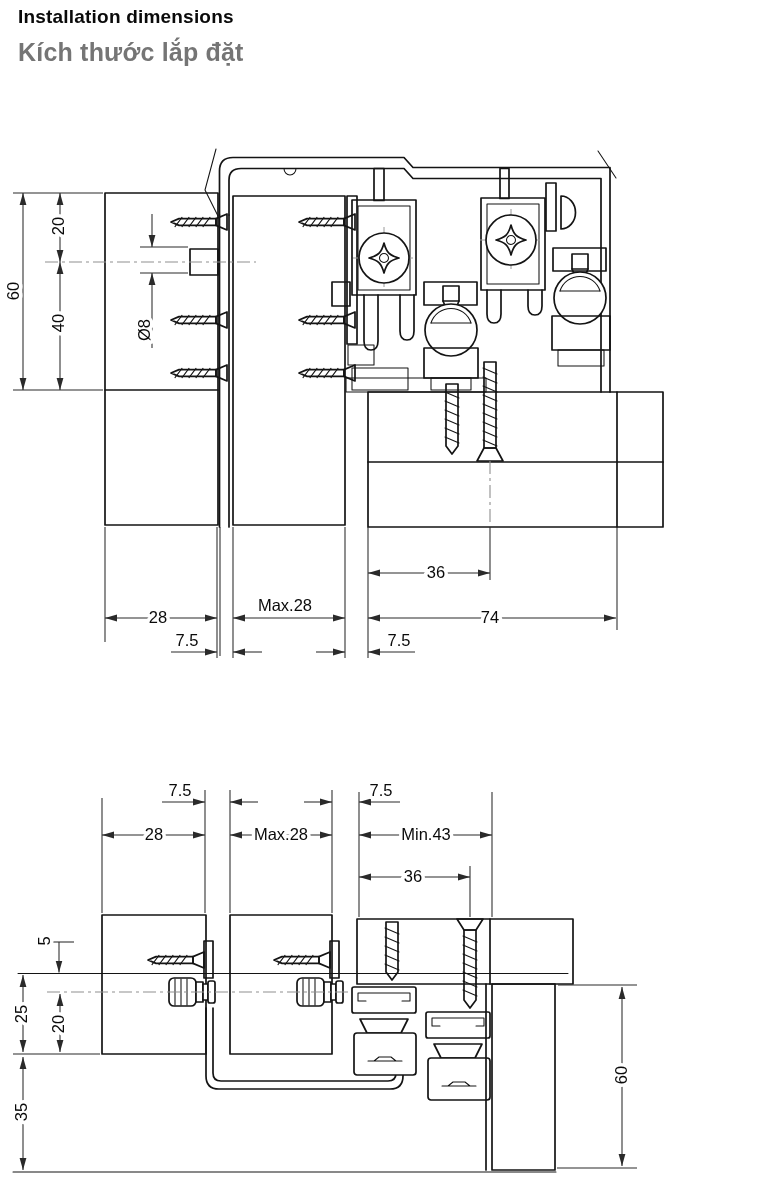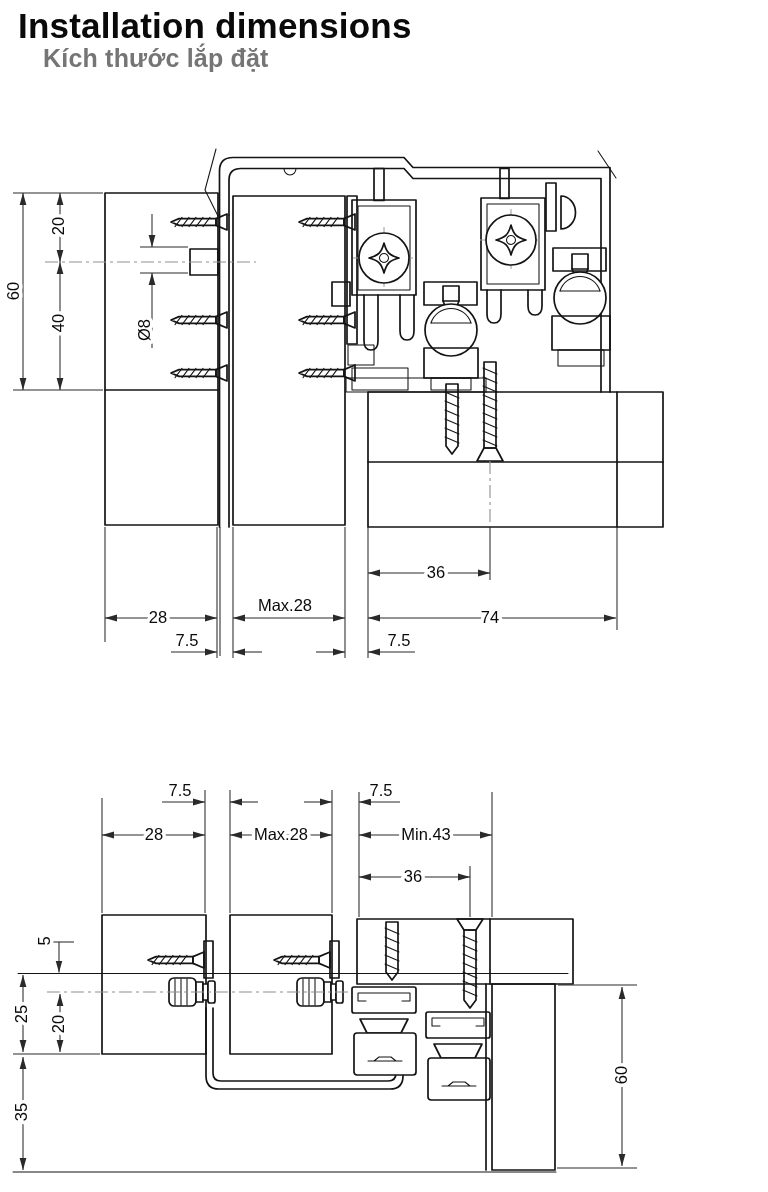--- a/index.html
+++ b/index.html
@@ -1,26 +1,26 @@
 <!DOCTYPE html>
 <html><head>
 <meta charset="utf-8">
 <style>
   html,body { margin:0; padding:0; background:#fff; }
   #page {
     position:relative; width:768px; height:1192px; background:#fff;
     font-family:"Liberation Sans", sans-serif; overflow:hidden;
   }
   .title {
-    position:absolute; left:18px; top:6px; font-size:35px; font-weight:700;
+    position:absolute; left:18px; top:6px; font-size:19px; font-weight:700;
     color:#0a0a0a; letter-spacing:.2px;
   }
   .subtitle {
-    position:absolute; left:18px; top:44px; font-size:25px; font-weight:700;
-    color:#757575; letter-spacing:.2px;margin-left:25px;
+    position:absolute; left:18px; top:38px; font-size:25px; font-weight:700;
+    color:#757575; letter-spacing:.2px;
   }
   svg { position:absolute; left:0; top:0; }
   
   .s  { fill:none; stroke:#141414; stroke-width:1.7; stroke-linejoin:round; stroke-linecap:round; }
   .sf { fill:#fff; stroke:#141414; stroke-width:1.7; stroke-linejoin:round; }
   .t  { stroke-width:1.05; }
   
   .d  { fill:none; stroke:#2a2a2a; stroke-width:1.05; }
   
   .cl { fill:none; stroke:#8f8f8f; stroke-width:1.1; stroke-dasharray:13 4 3 4; }

